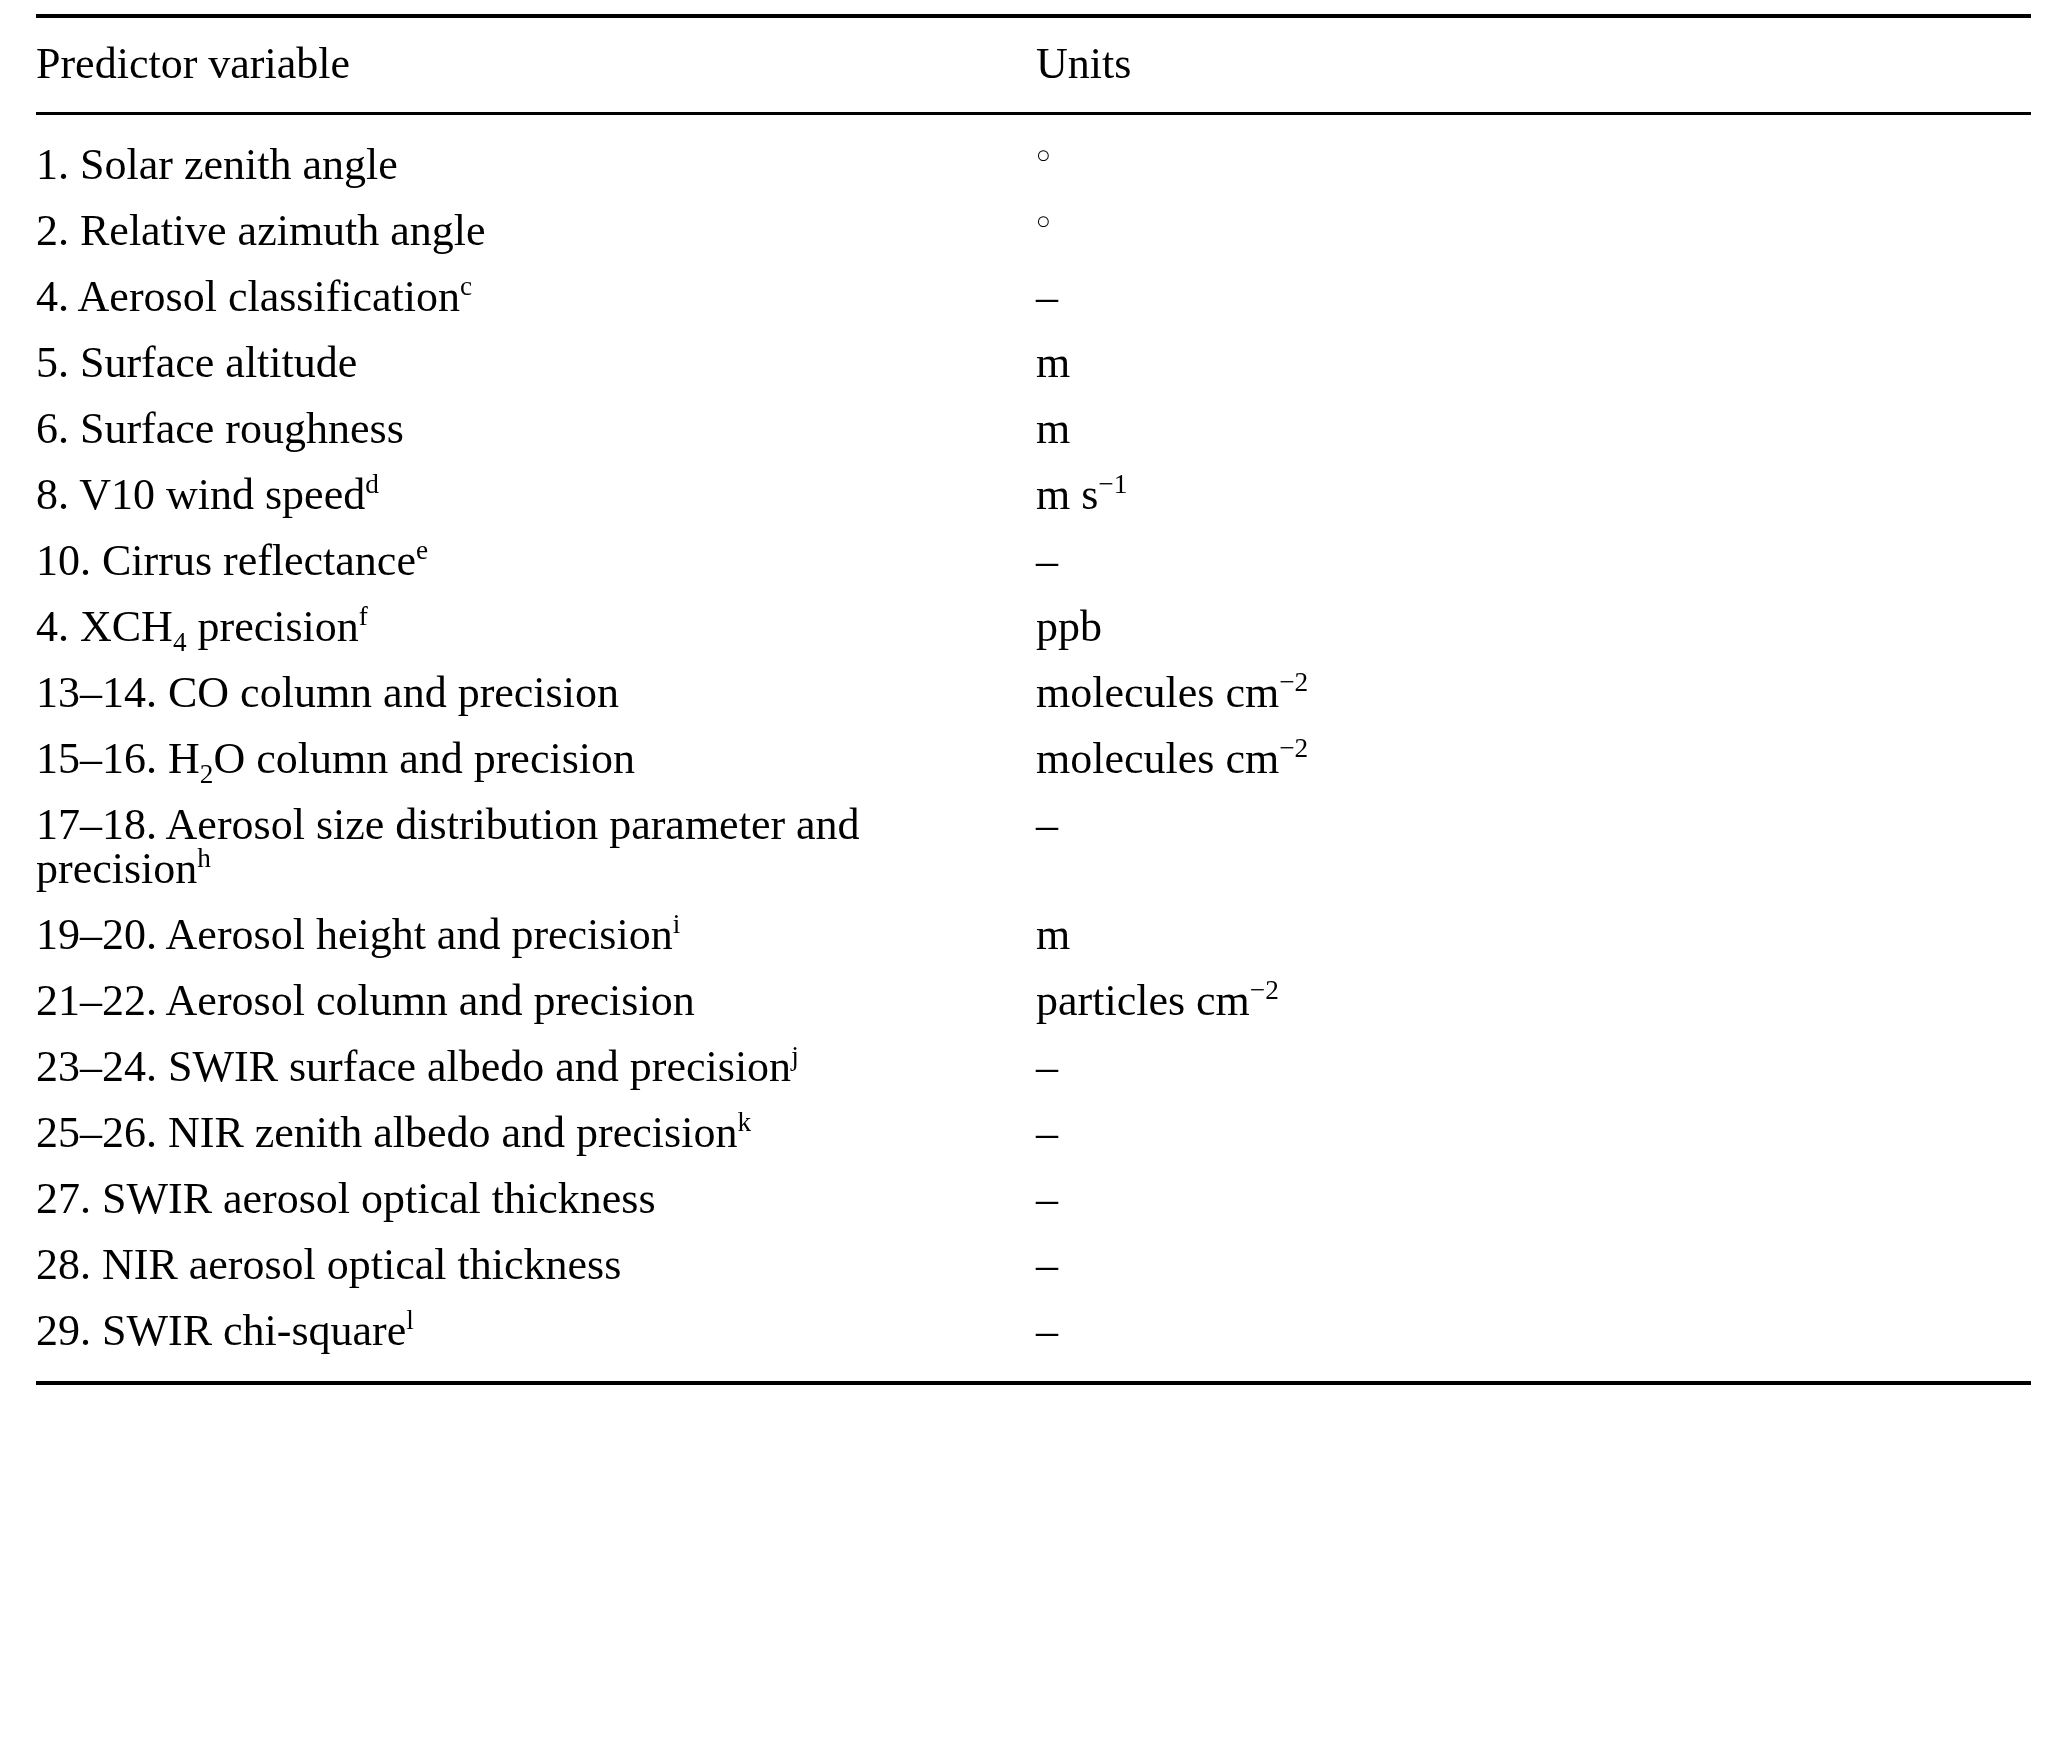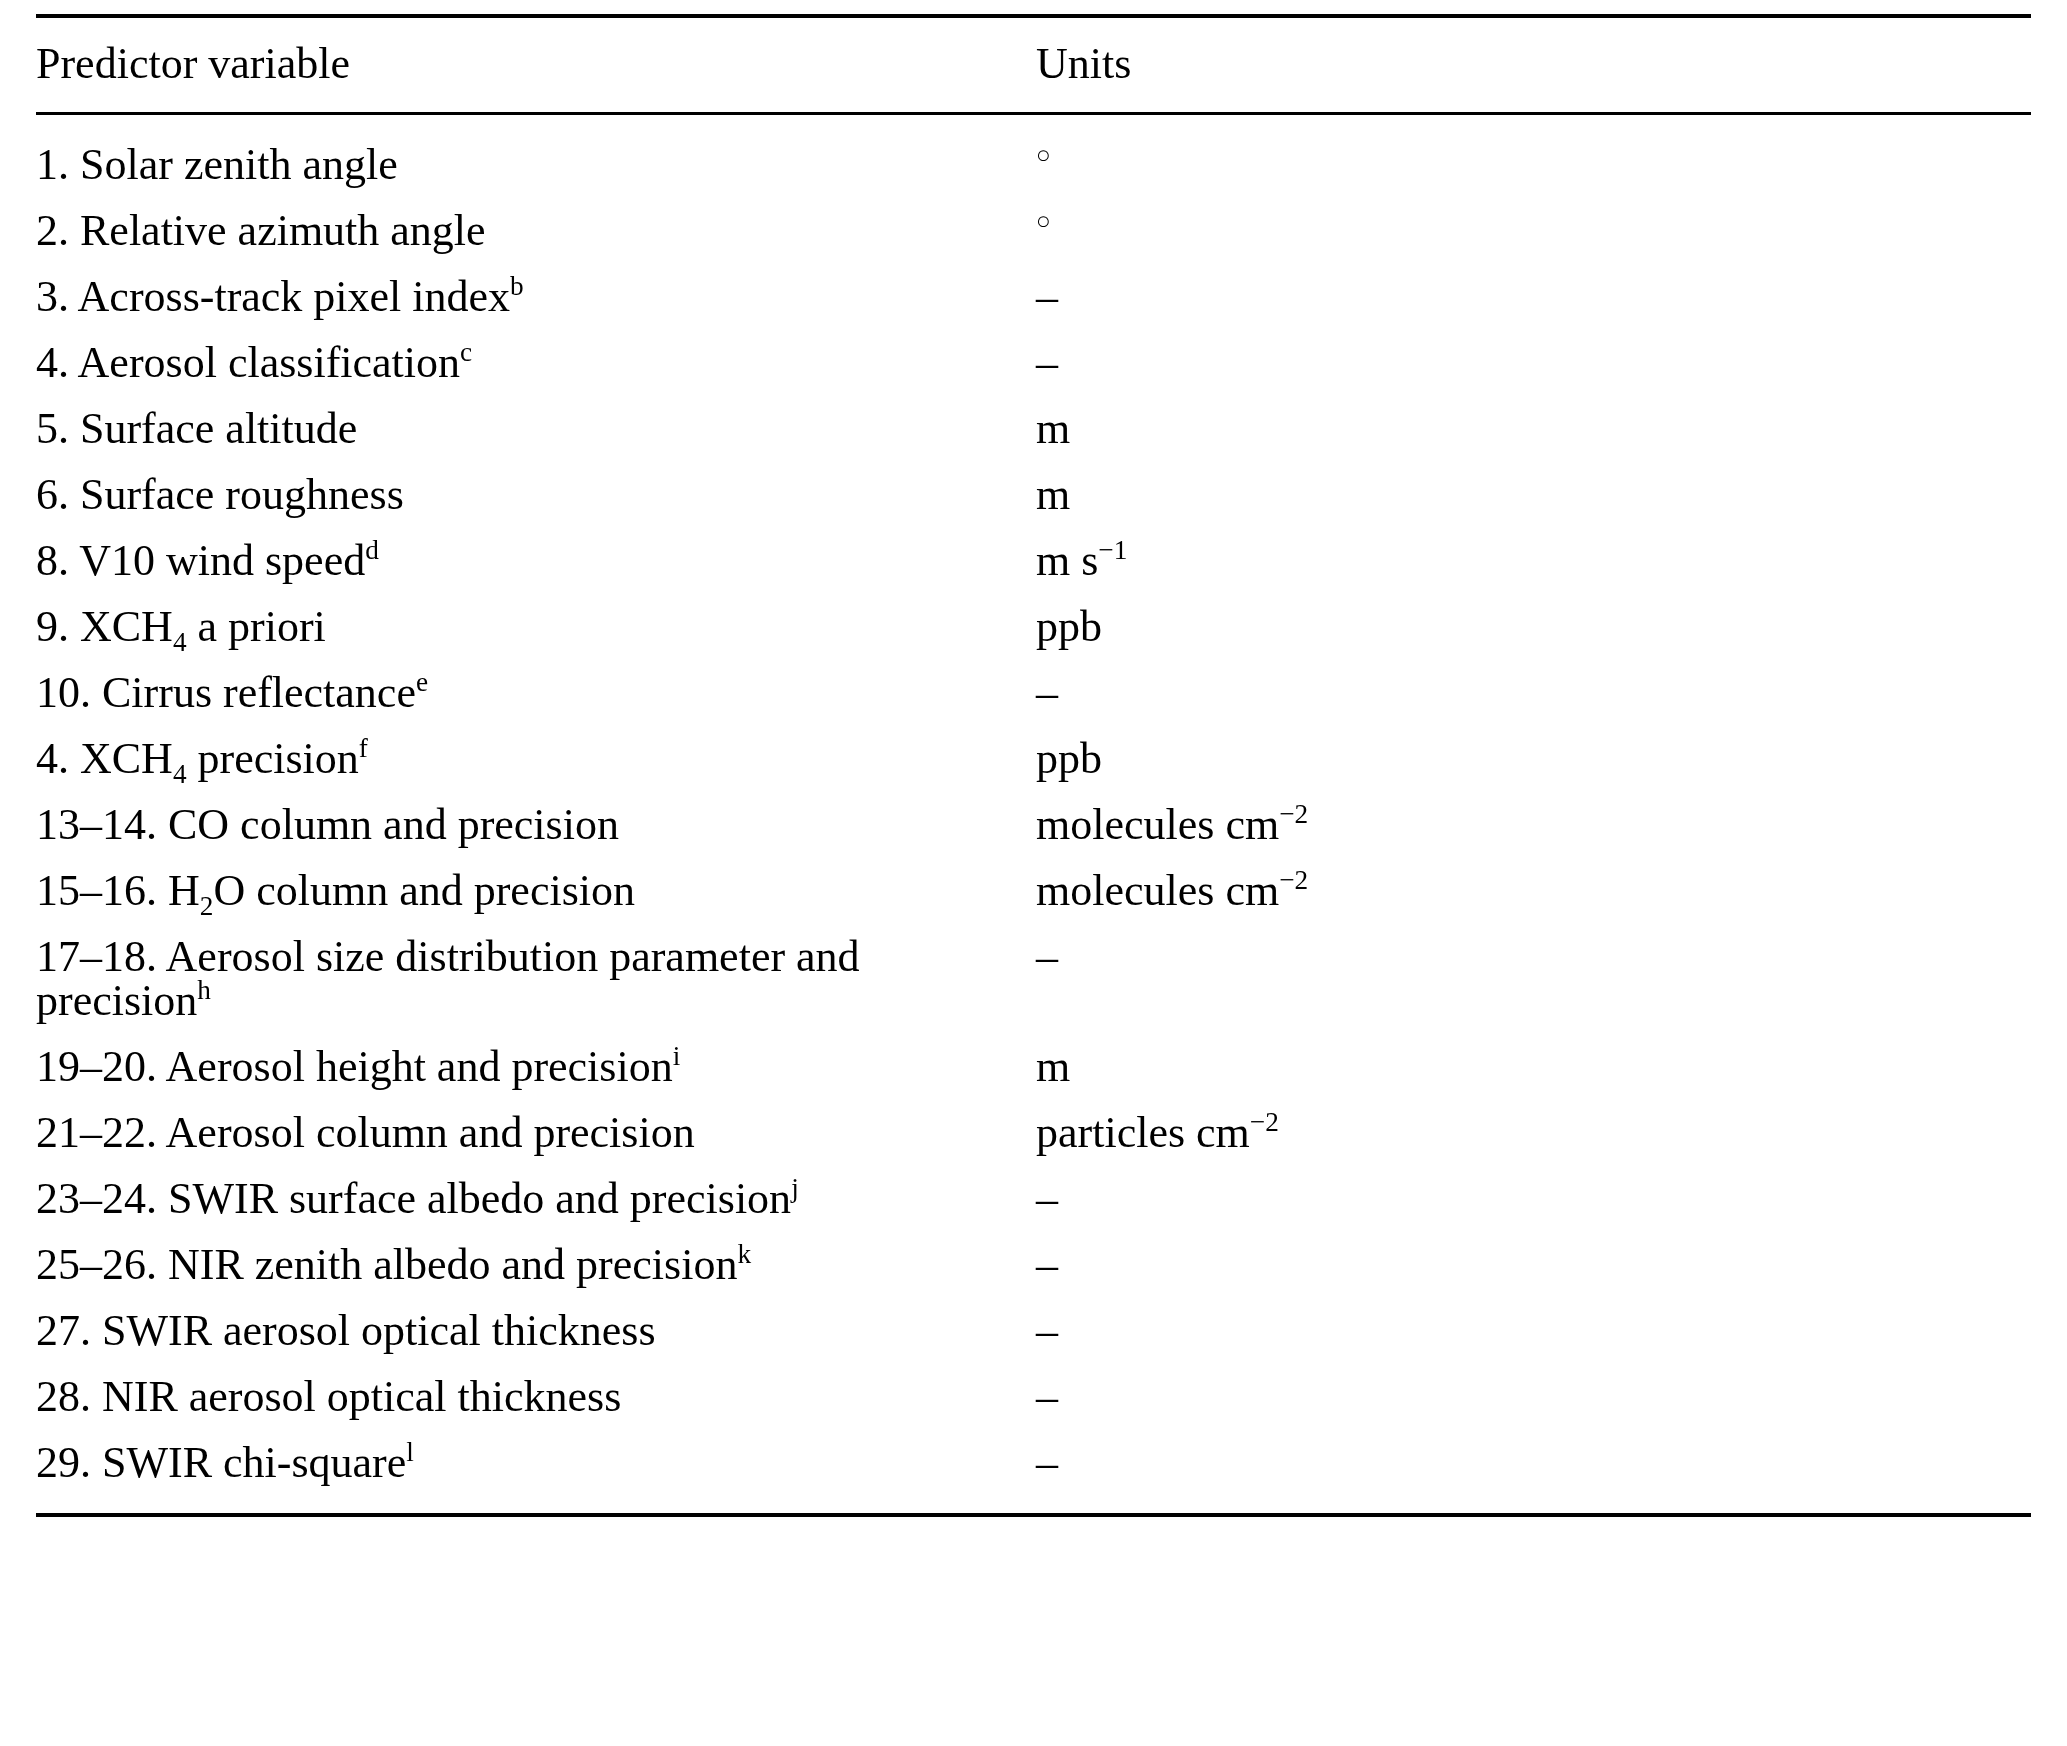--- a/index.html
+++ b/index.html
@@ -113,42 +113,34 @@
     <tbody id="rows-body">
         <tr class="body-row">
           <td><span>1.</span> <span>Solar zenith angle</span></td>
           <td><span class="deg">○</span></td>
         </tr>
         <tr class="body-row">
           <td><span>2.</span> <span>Relative azimuth angle</span></td>
           <td><span class="deg">○</span></td>
         </tr>
         <tr class="body-row">
-          <td><span>3.</span> <span>Across-track pixel index</span><sup>b</sup></td>
-          <td>–</td>
-        </tr>
-        <tr class="body-row">
           <td><span>4.</span> <span>Aerosol classification</span><sup>c</sup></td>
           <td>–</td>
         </tr>
         <tr class="body-row">
           <td><span>5.</span> <span>Surface altitude</span></td>
           <td>m</td>
         </tr>
         <tr class="body-row">
           <td><span>6.</span> <span>Surface roughness</span></td>
           <td>m</td>
         </tr>
         <tr class="body-row">
           <td><span>8.</span> <span>V10 wind speed</span><sup>d</sup></td>
           <td><span class="nb">m s<sup>−1</sup></span></td>
-        </tr>
-        <tr class="body-row">
-          <td><span>9.</span> <span>XCH<sub>4</sub> a priori</span></td>
-          <td>ppb</td>
         </tr>
         <tr class="body-row">
           <td><span>10.</span> <span>Cirrus reflectance</span><sup>e</sup></td>
           <td>–</td>
         </tr>
         <tr class="body-row">
           <td><span>4.</span> <span>XCH<sub>4</sub> precision</span><sup>f</sup></td>
           <td>ppb</td>
         </tr>
         <tr class="body-row">

